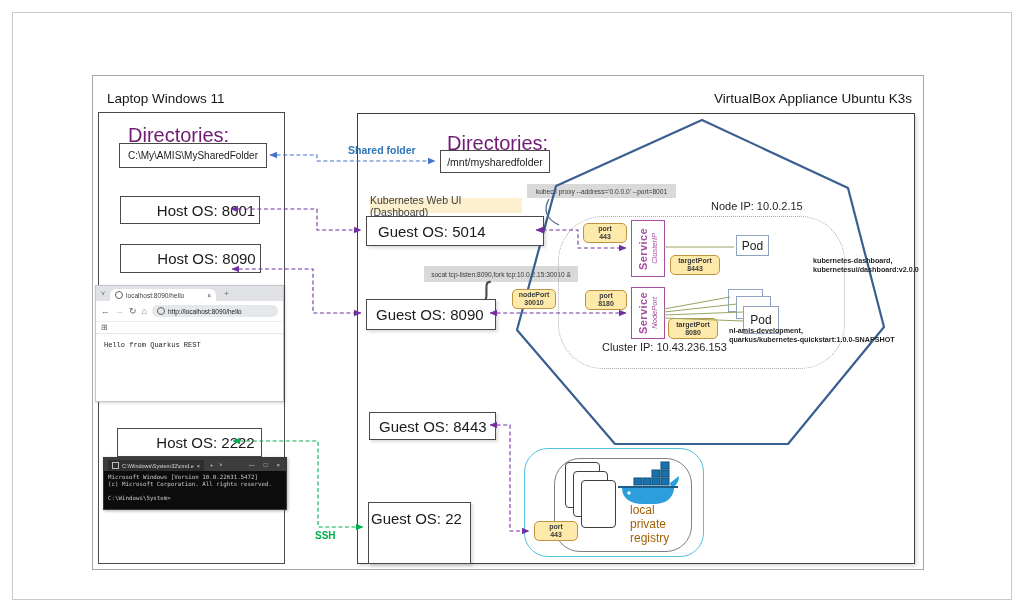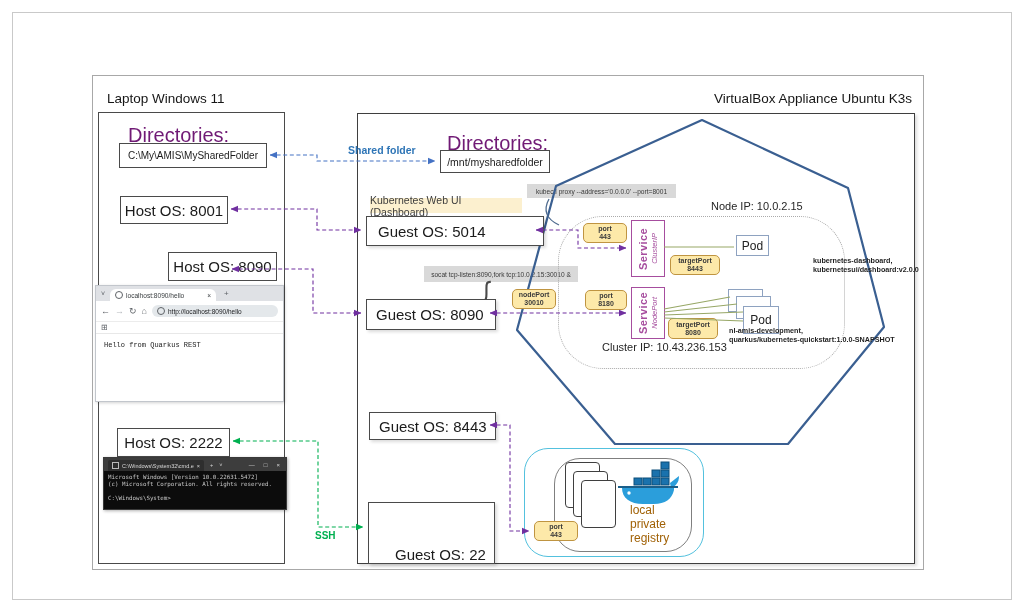--- a/index.html
+++ b/index.html
@@ -3,21 +3,21 @@
 <meta charset="utf-8">
 <style>
   html,body{margin:0;padding:0;background:#fff;}
   body{width:1024px;height:612px;position:relative;font-family:"Liberation Sans",sans-serif;color:#1b1b1b;overflow:hidden;}
   .frame{position:absolute;border:1px solid #c9c9c9;background:#fff;}
   .mainframe{position:absolute;border:1.5px solid #a8a8a8;background:#fff;}
   .panel{position:absolute;background:#fff;border:1.5px solid #4a4a4a;}
   .ptitle{position:absolute;font-size:13.5px;color:#161616;}
   .lblbox{position:absolute;background:#fff;border:1.4px solid #4a4a4a;display:flex;align-items:center;}
   .ctr{justify-content:center;}
-  .big{font-size:15px;}
+  .big{font-size:15px;padding-left:32px;}
   .small-path{font-size:10px;justify-content:center;}
   .dirlabel{position:absolute;font-size:20px;color:#701a75;margin-left:9px;}
   .cmd{position:absolute;background:#d9d9d9;color:#3a3a3a;font-size:6.6px;display:flex;align-items:center;justify-content:center;white-space:nowrap;z-index:2;}
   .chip{position:absolute;background:#fde9a9;border:1.2px solid #bf9441;border-radius:5px;display:flex;flex-direction:column;align-items:center;justify-content:center;font-size:7px;font-weight:700;color:#3a3a3a;line-height:8px;z-index:10;}
   .svcbox{position:absolute;background:#fff;border:1.6px solid #a64d9e;display:flex;align-items:center;justify-content:center;gap:1px;z-index:10;}
   .svcname{writing-mode:vertical-rl;transform:rotate(180deg);font-size:11px;font-weight:700;color:#a64d9e;letter-spacing:.4px;}
   .svctype{writing-mode:vertical-rl;transform:rotate(180deg);font-size:7.5px;font-style:italic;color:#a64d9e;}
   .pod{position:absolute;background:#fff;border:1.3px solid #8ea2c0;display:flex;align-items:center;justify-content:center;font-size:12px;color:#222;z-index:10;}
   .desc{position:absolute;font-size:7.2px;font-weight:700;color:#1f1f1f;line-height:9px;white-space:nowrap;z-index:10;}
   .ip{position:absolute;font-size:11px;color:#262626;z-index:10;}
@@ -62,21 +62,21 @@
 <div class="panel" style="left:98px;top:112px;width:185px;height:450px;"></div>
 <div class="panel shadow" style="left:357px;top:113px;width:556px;height:449px;border-width:1.8px;border-color:#3f3f3f;"></div>
 
 <div class="dirlabel" style="left:119px;top:124px;">Directories:</div>
 <div class="lblbox small-path" style="left:119px;top:143px;width:146px;height:23px;">
   <span>C:\My\AMIS\MySharedFolder</span>
 </div>
 <div class="lblbox ctr big" style="left:120px;top:196px;width:106px;height:26px;">
   <span>Host OS: 8001</span>
 </div>
-<div class="lblbox ctr big" style="left:120px;top:252px;width:107px;height:27px;margin-left:48px;">
+<div class="lblbox ctr big" style="left:120px;top:244px;width:107px;height:27px;">
   <span>Host OS: 8090</span>
 </div>
 <div class="lblbox ctr big" style="left:117px;top:428px;width:111px;height:27px;">
   <span>Host OS: 2222</span>
 </div>
 
 <div class="browser" style="left:95px;top:285px;width:187px;height:115px;">
   <div class="b-tabs">
     <span class="b-chev">˅</span>
     <div class="b-tab">
@@ -140,21 +140,21 @@
 <div class="hl" style="left:370px;top:198px;width:152px;height:15px;">Kubernetes Web UI (Dashboard)</div>
 <div class="lblbox big shadow" style="left:366px;top:216px;width:165px;height:28px;padding-left:11px;z-index:10;">
   <span>Guest OS: 5014</span>
 </div>
 <div class="lblbox big shadow" style="left:366px;top:299px;width:119px;height:29px;padding-left:9px;z-index:10;">
   <span>Guest OS: 8090</span>
 </div>
 <div class="lblbox big shadow" style="left:369px;top:412px;width:116px;height:26px;padding-left:9px;z-index:10;align-items:center;">
   <span>Guest OS: 8443</span>
 </div>
-<div class="lblbox big shadow" style="left:368px;top:502px;width:99px;height:53px;align-items:flex-end;padding:7px 0 0 26px;z-index:10;">
+<div class="lblbox big shadow" style="left:368px;top:502px;width:99px;height:53px;align-items:flex-start;padding:7px 0 0 2px;z-index:10;">
   <span>Guest OS: 22</span>
 </div>
 
 <div class="brace" style="left:479px;top:274px;">{</div>
 
 <div class="chip" style="left:512px;top:289px;width:42px;height:18px;">
   <span>nodePort</span>
   <span>30010</span>
 </div>
 <div class="chip" style="left:583px;top:223px;width:42px;height:18px;">

